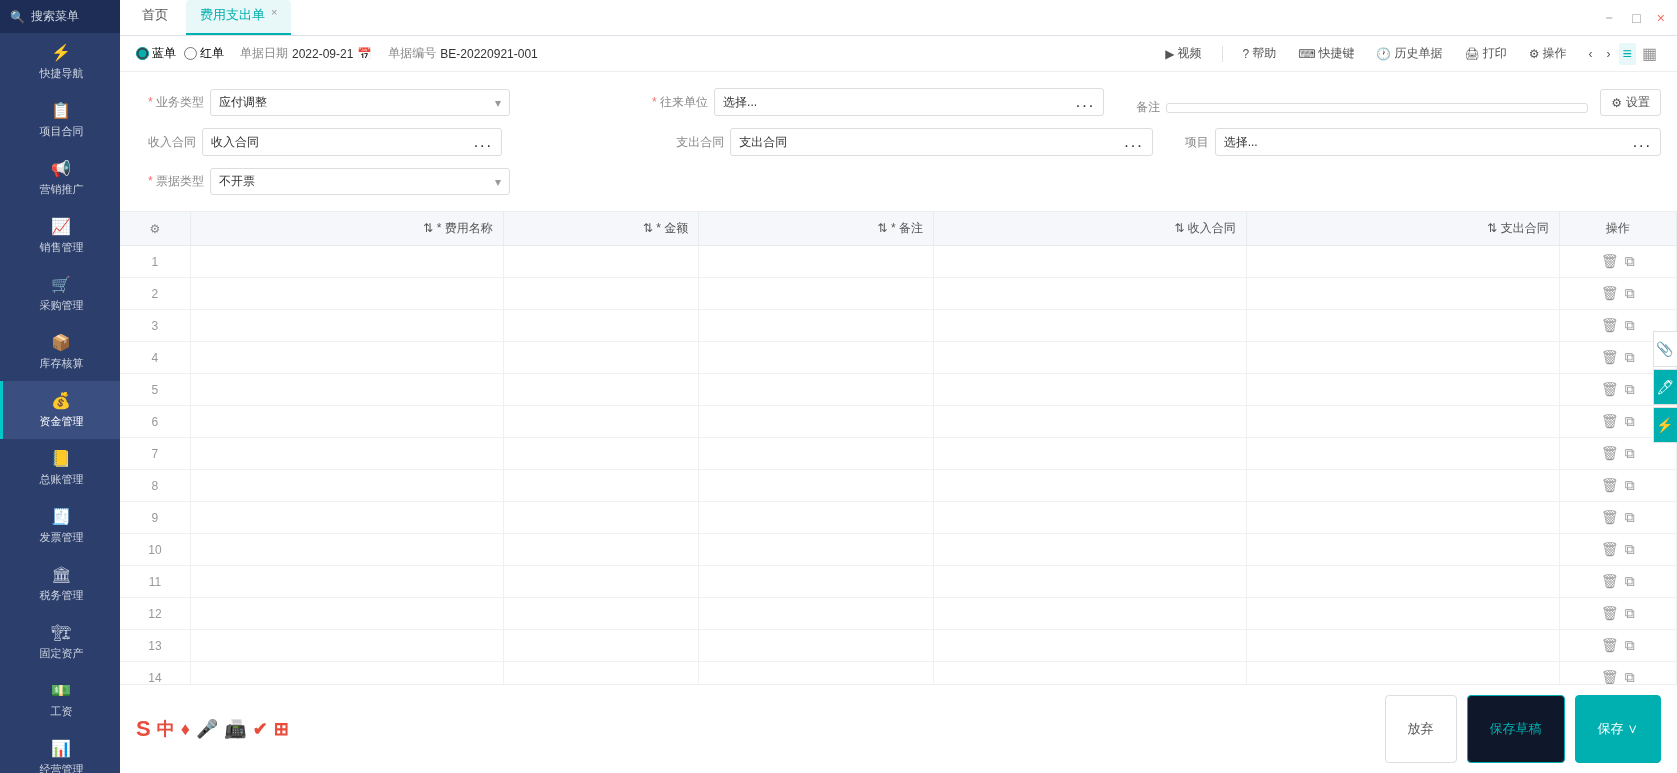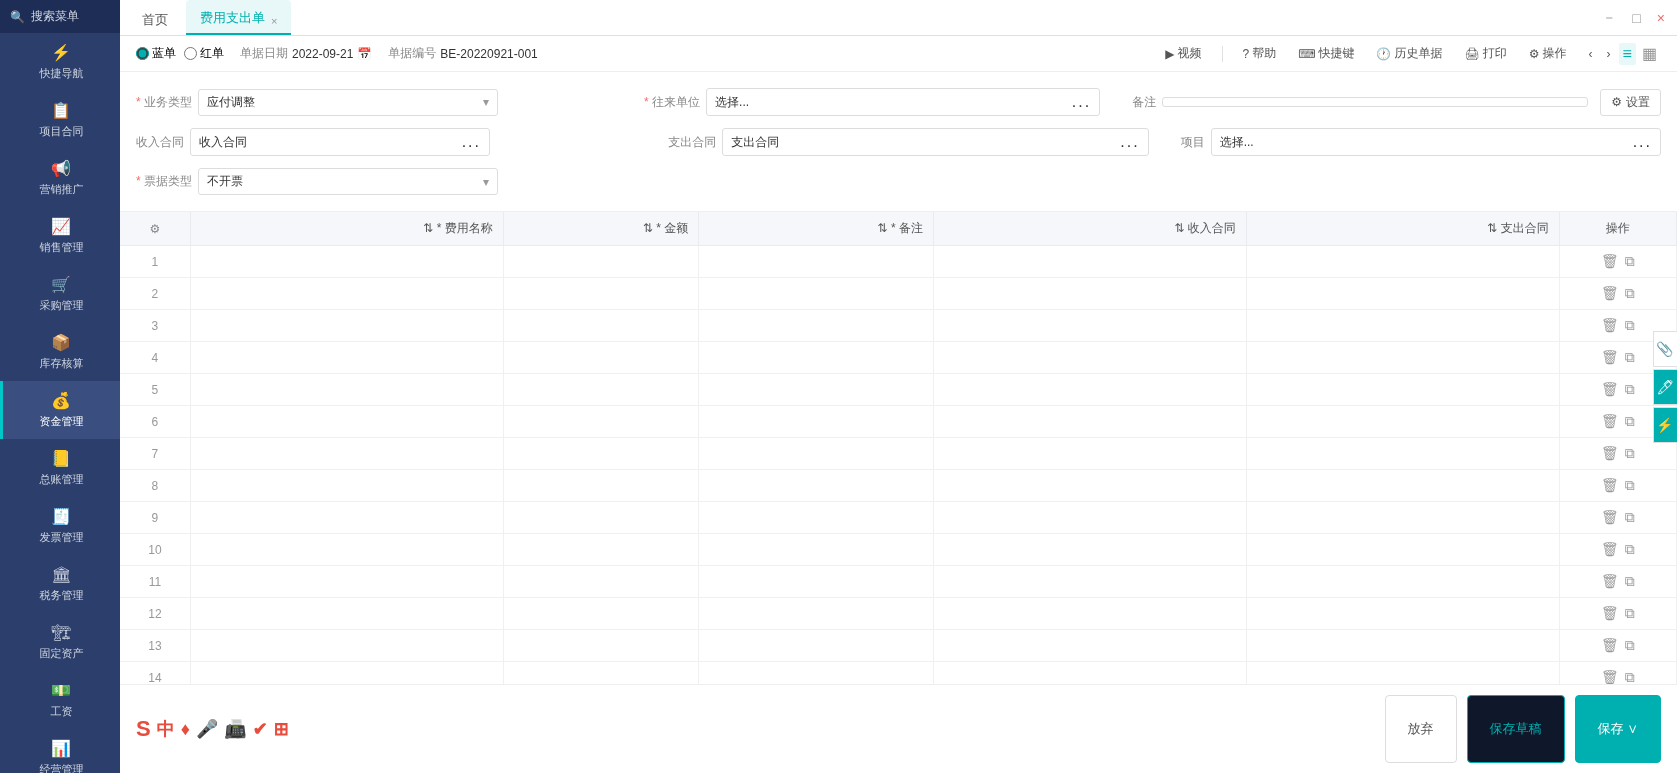--- a/index.html
+++ b/index.html
@@ -53,21 +53,21 @@
       display: flex;
       align-items: center;
       background: #fff;
       border-bottom: 1px solid #dde1e7;
       padding: 0 8px;
       height: 36px;
       gap: 4px;
     }
     .tab {
       display: flex;
-      align-items: flex-end;
+      align-items: flex-start;
       padding: 6px 14px;
       border-radius: 4px 4px 0 0;
       cursor: pointer;
       font-size: 13px;
       color: #555;
       gap: 6px;
       height: 100%;
     }
     .tab.active {
       background: #e8f7f7;
@@ -124,23 +124,24 @@
       cursor: pointer;
       color: #555;
       font-size: 12px;
       padding: 3px 6px;
       border-radius: 3px;
     }
 
     
     .form-row {
       display: flex;
-      align-items: center;
+      align-items: flex-end;
       gap: 12px;
       padding: 6px 0;
+      margin-left: 12px;
     }
     .form-field {
       display: flex;
       align-items: center;
       gap: 6px;
       flex: 1;
     }
     .form-field label {
       color: #888;
       white-space: nowrap;

